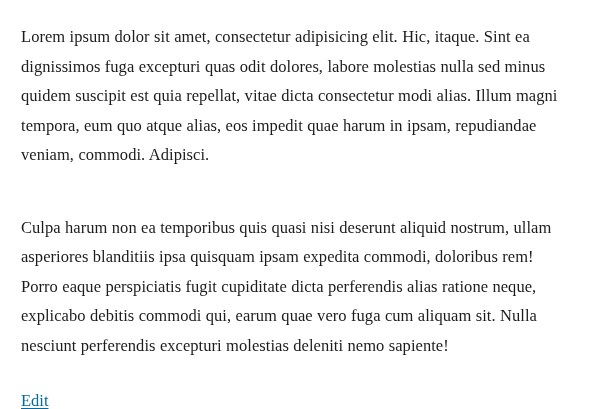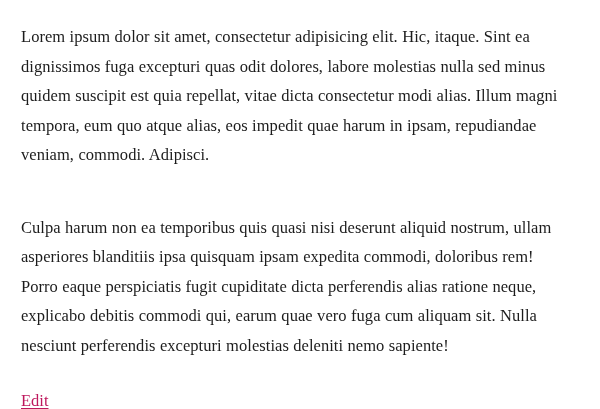--- a/index.html
+++ b/index.html
@@ -43,21 +43,21 @@
     margin-top: 43px;
   }
 
   .edit-link-wrap {
     margin-top: 30px;
   }
 
   a.edit-link {
     font-size: 16.5px;
     line-height: 22px;
-    color: #be185d;
+    color: #0369a1;
     text-decoration: underline;
     text-underline-offset: 2px;
     text-decoration-thickness: 1px;
     cursor: pointer;
   }
 </style>
 </head>
 <body>
 
 <div class="page">

